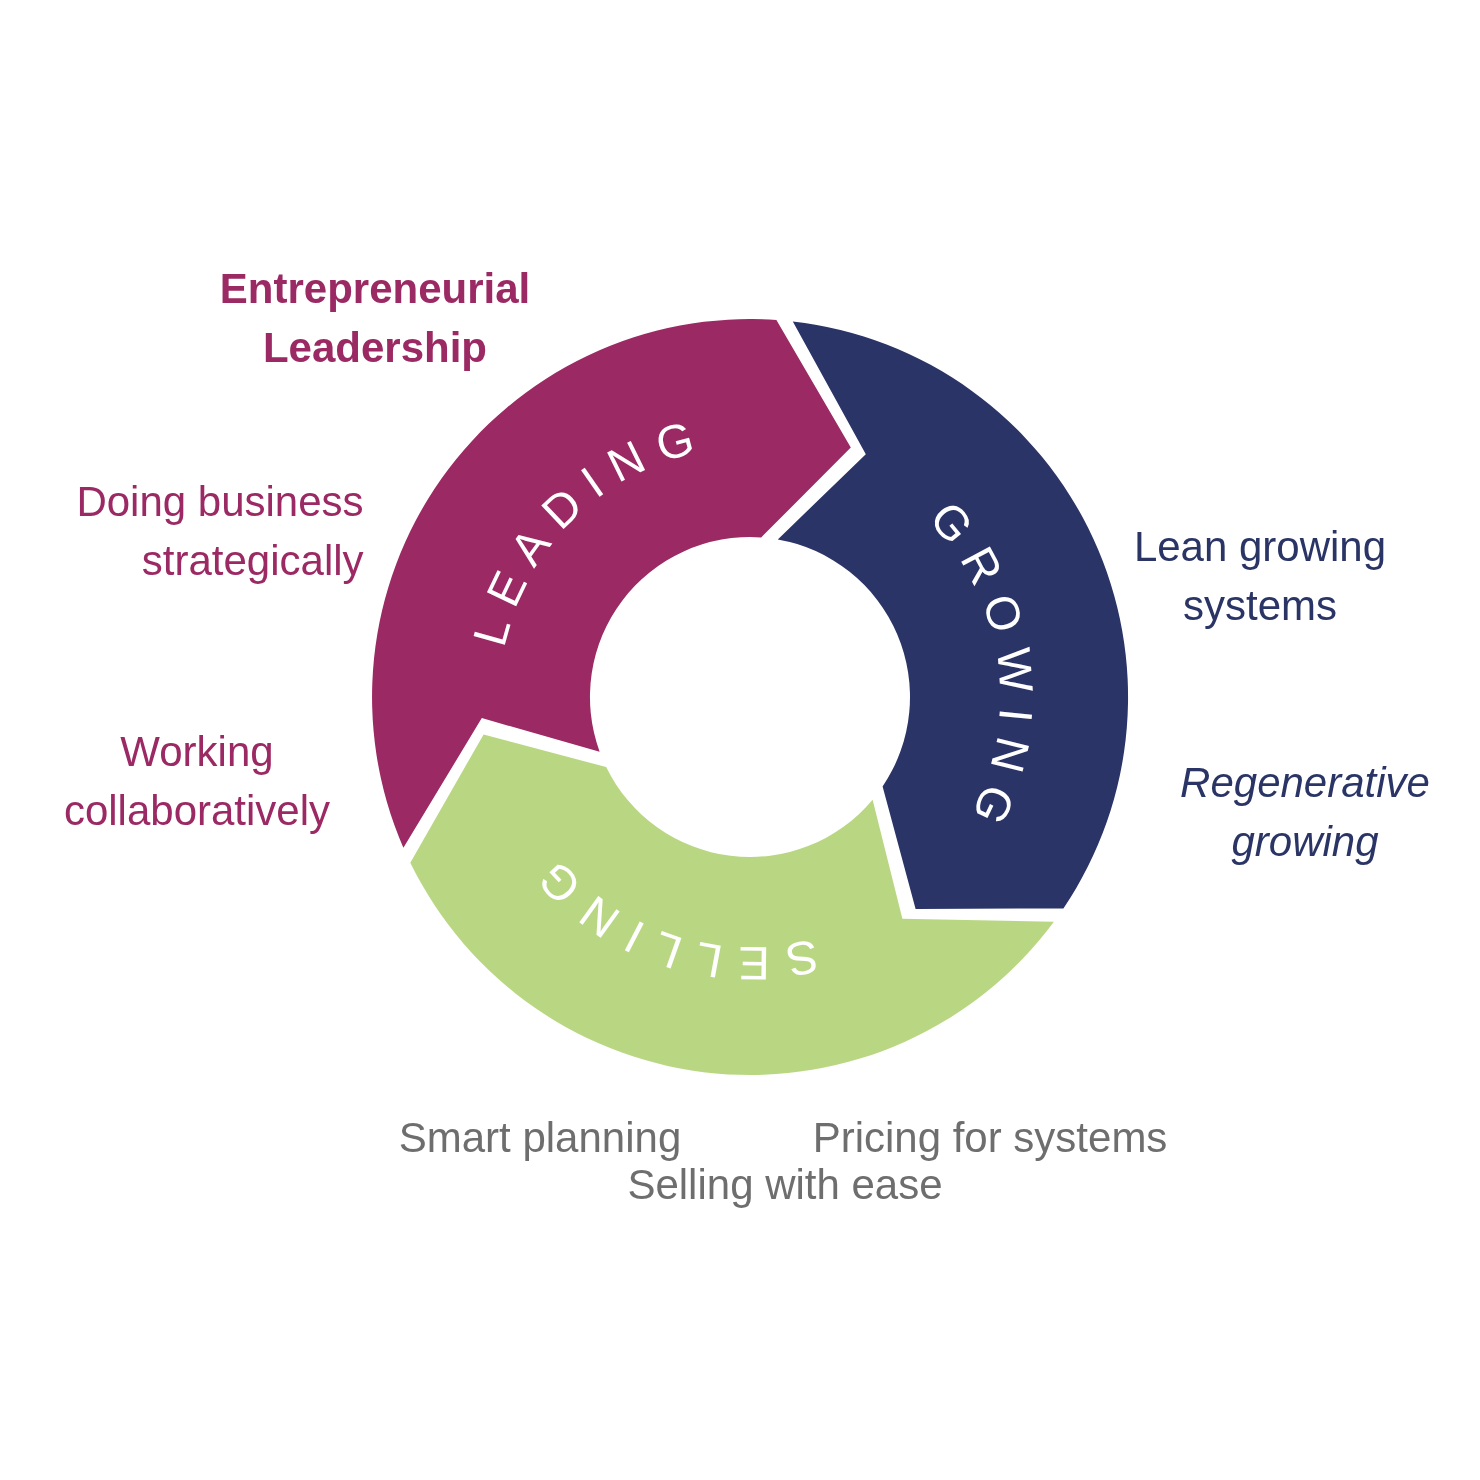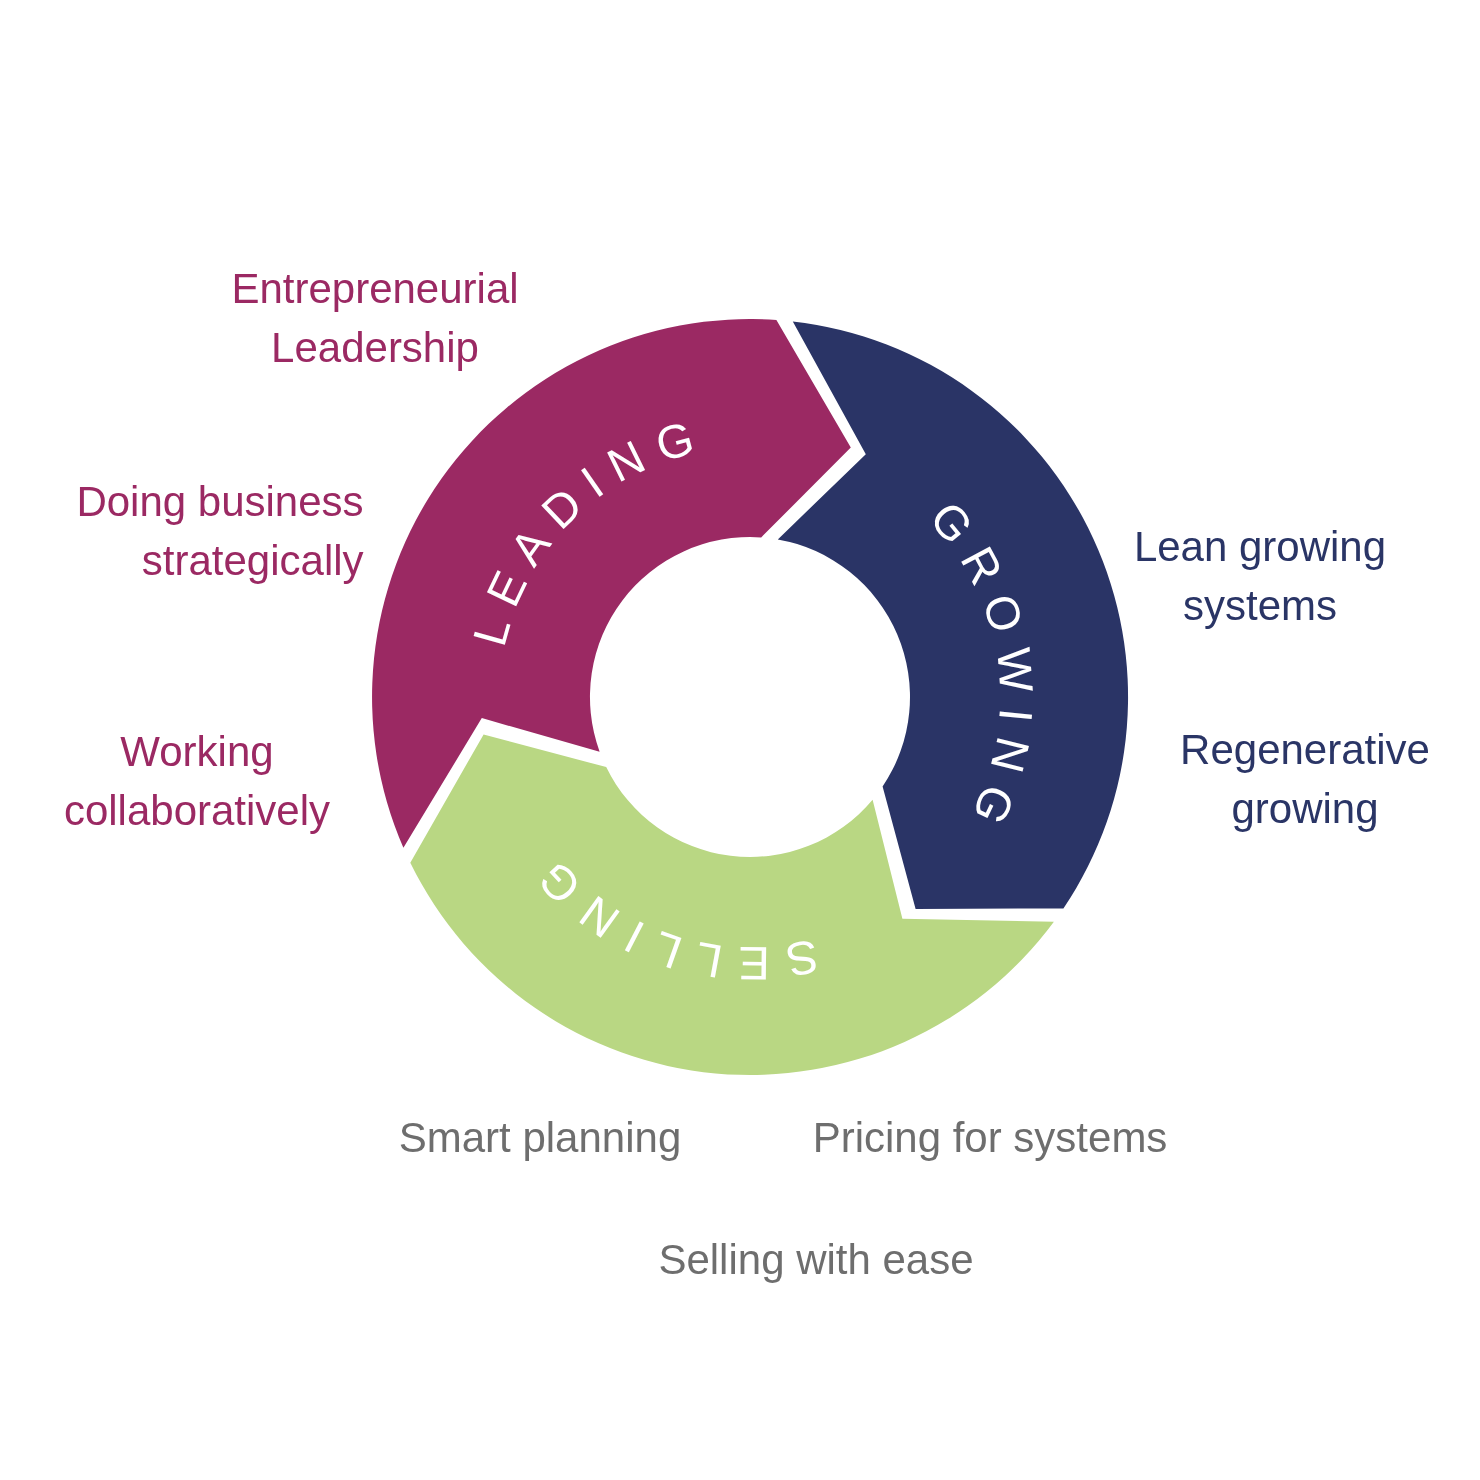--- a/index.html
+++ b/index.html
@@ -20,29 +20,29 @@
     white-space:nowrap;
     font-weight:400;
   }
   .ring-label{
     font-family:"Liberation Sans",sans-serif;
     font-size:47px;
     letter-spacing:14px;
     font-weight:400;
   }
   
-  .c0{left:375px;top:318px;}
+  .c0{left:375px;top:318px;font-weight:bold;}
   .c1{left:220px;top:531px;}
   .c2{left:197px;top:781px;}
   .c3{left:1135px;top:318px;}
   .c4{left:1260px;top:536px;margin-top:40px;}
-  .c5{left:1305px;top:779px;}
+  .c5{left:1305px;top:812px;font-style:italic;}
   .c6{left:540px;top:1137px;}
   .c7{left:990px;top:1137px;}
-  .c8{left:785px;top:1259px;margin-left:31px;}
+  .c8{left:785px;top:1184px;}
 </style>
 </head>
 <body>
 
 <div class="stage">
 
   <svg class="diagram-svg" width="1480" height="1480" viewBox="0 0 1480 1480" xmlns="http://www.w3.org/2000/svg" xmlns:xlink="http://www.w3.org/1999/xlink">
 
     <path id="seg0" fill="#9b2963" d="M 403.4 847.7 A 378 378 0 0 1 776.4 319.9 L 850.8 447.6 L 761.2 537.4 A 160 160 0 0 0 599.6 751.7 L 481.8 718.1 Z"></path>
     <path id="seg1" fill="#2a3466" d="M 792.8 321.4 A 378 378 0 0 1 1063.4 908.4 L 915.6 909.0 L 882.6 786.5 A 160 160 0 0 0 777.8 539.4 L 865.8 454.2 Z"></path>

